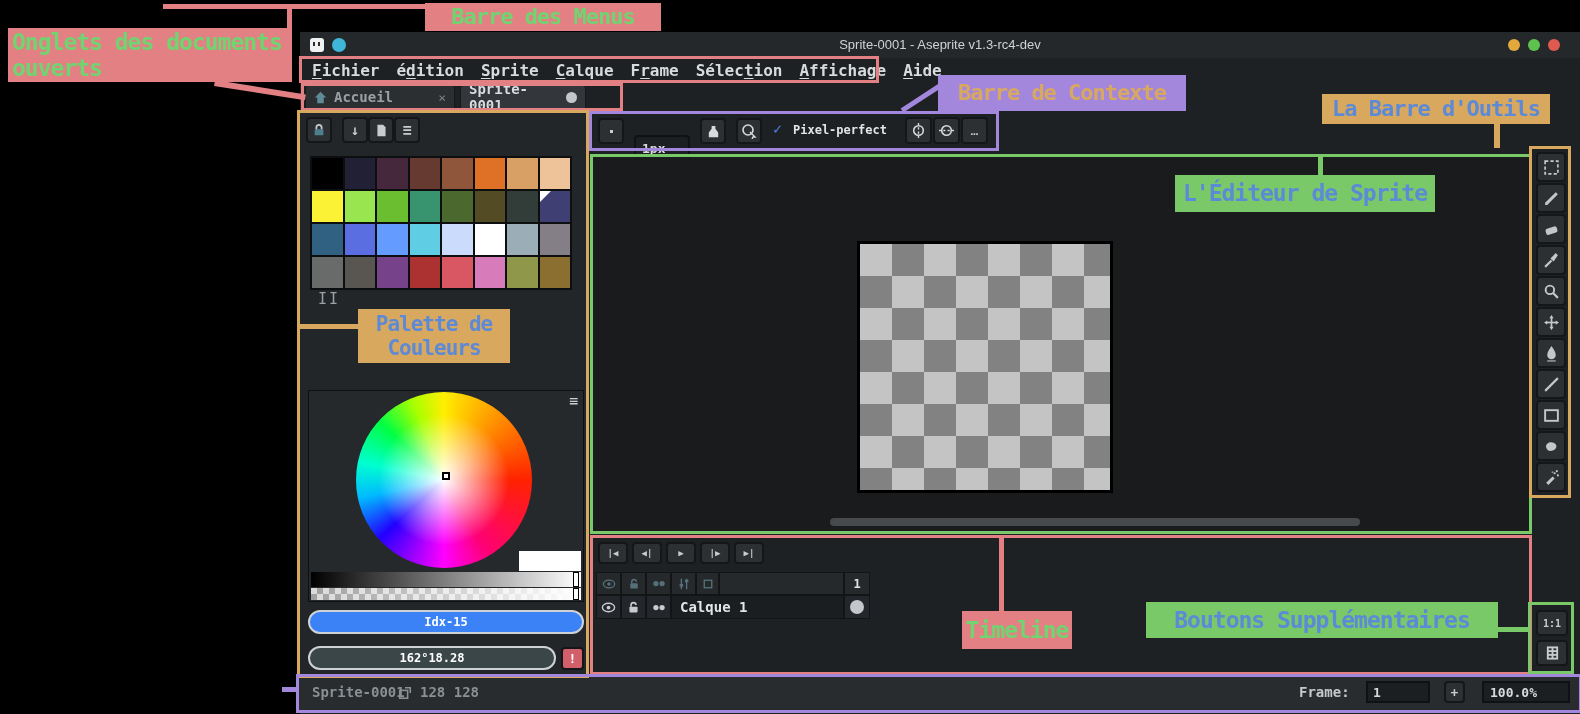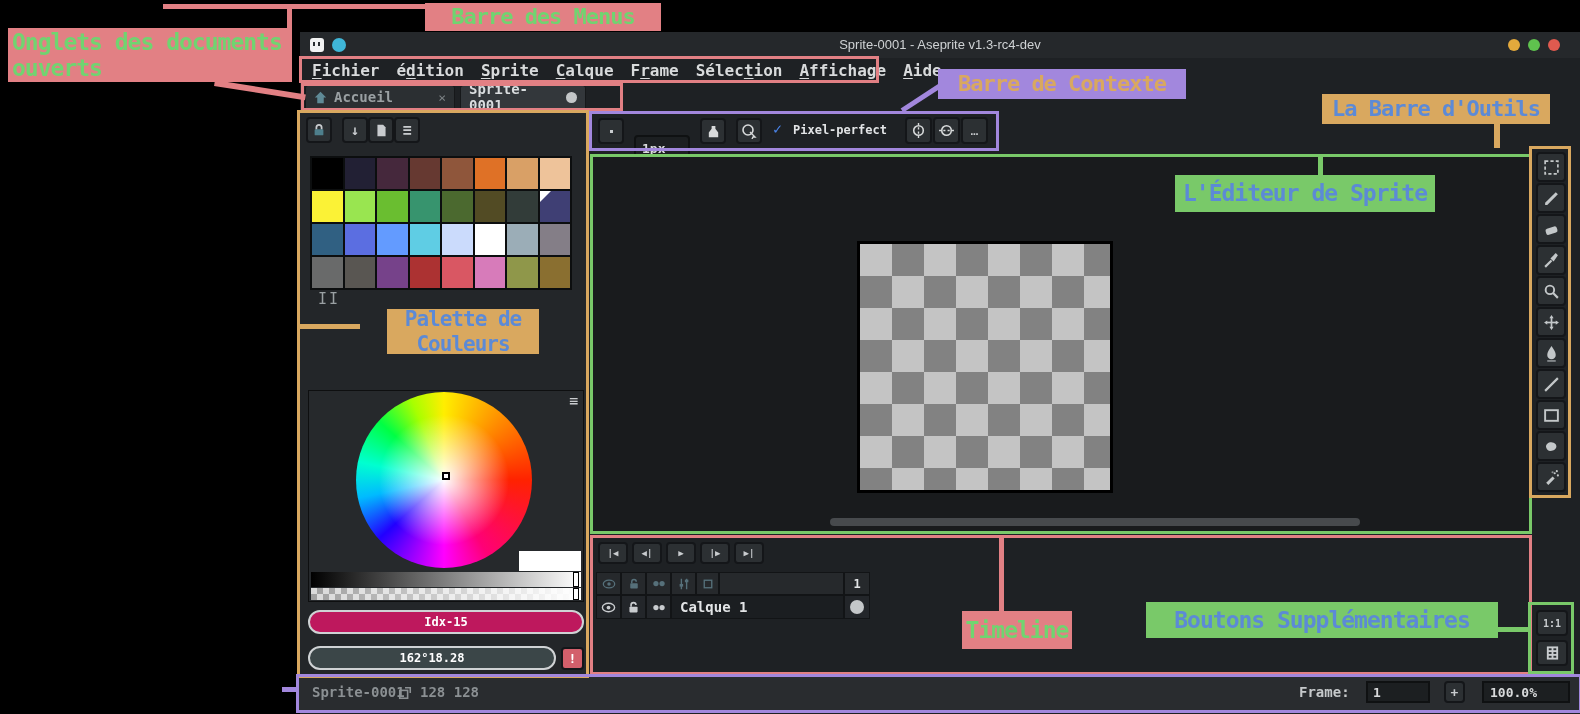--- a/index.html
+++ b/index.html
@@ -219,21 +219,21 @@
     </div>
     <div id="wheel-menu">≡</div>
     <div id="white-rect"></div>
     <div id="value-bar">
       <div class="slider-handle" style="right:2px;"></div>
     </div>
     <div id="alpha-bar">
       <div class="slider-handle" style="right:2px;"></div>
     </div>
   </div>
-  <div id="fg-color-button" style="background: #be185d;">Idx-15</div>
+  <div id="fg-color-button" style="background: #3b82f6;">Idx-15</div>
   <div id="color-value-field">162°18.28</div>
   <div id="warn-btn">!</div>
 
   <div class="btn" style="position:absolute;left:598px;top:118px;width:26px;height:26px;">
     <span style="width:3px;height:3px;background:#c9cccf;display:block;"></span>
   </div>
   <div id="ctx-size">1px</div>
   <div class="btn" style="position:absolute;left:700px;top:118px;width:26px;height:26px;">
     <svg width="15" height="15" viewBox="0 0 16 16">
       <path d="M6 2 L10 2 L10 5 L13 9 L13 14 L3 14 L3 9 L6 5 Z" fill="#d8dadb"></path>
@@ -436,20 +436,20 @@
   <div class="conn c-purple" style="left:902px;top:108px;width:46px;height:5px;transform:rotate(-33deg);transform-origin:left center;"></div>
   <div class="conn c-gold" style="left:1494px;top:122px;width:6px;height:26px;"></div>
   <div class="conn c-green" style="left:1318px;top:156px;width:5px;height:22px;"></div>
   <div class="conn c-gold" style="left:300px;top:324px;width:60px;height:5px;"></div>
   <div class="conn c-pink" style="left:999px;top:538px;width:5px;height:76px;"></div>
   <div class="conn c-green" style="left:1498px;top:627px;width:32px;height:5px;"></div>
   <div class="conn c-purple" style="left:282px;top:687px;width:16px;height:5px;"></div>
 
   <div class="ann bg-pink t-green" style="left:8px;top:28px;width:280px;height:54px;font-size:23px;justify-content:flex-start;text-align:left;padding-left:4px;">Onglets des documents ouverts</div>
   <div class="ann bg-pink t-green" style="left:425px;top:3px;width:236px;height:28px;font-size:22px;">Barre des Menus</div>
-  <div class="ann bg-purple t-gold" style="left:938px;top:69px;width:248px;height:30px;font-size:22px;">Barre de Contexte</div>
+  <div class="ann bg-purple t-gold" style="left:938px;top:75px;width:248px;height:36px;font-size:22px;">Barre de Contexte</div>
   <div class="ann bg-gold t-blue" style="left:1322px;top:94px;width:228px;height:30px;font-size:22px;">La Barre d'Outils</div>
   <div class="ann bg-green t-blue" style="left:1175px;top:175px;width:260px;height:37px;font-size:23px;">L'Éditeur de Sprite</div>
-  <div class="ann bg-gold t-blue" style="left:358px;top:309px;width:152px;height:45px;font-size:21px;margin-left:29px;">Palette de Couleurs</div>
+  <div class="ann bg-gold t-blue" style="left:358px;top:309px;width:152px;height:54px;font-size:21px;">Palette de Couleurs</div>
   <div class="ann bg-pink t-green" style="left:962px;top:611px;width:110px;height:38px;font-size:23px;">Timeline</div>
   <div class="ann bg-green t-blue" style="left:1146px;top:602px;width:352px;height:36px;font-size:23px;">Boutons Supplémentaires</div>
 
 </div>
 
 </body></html>

